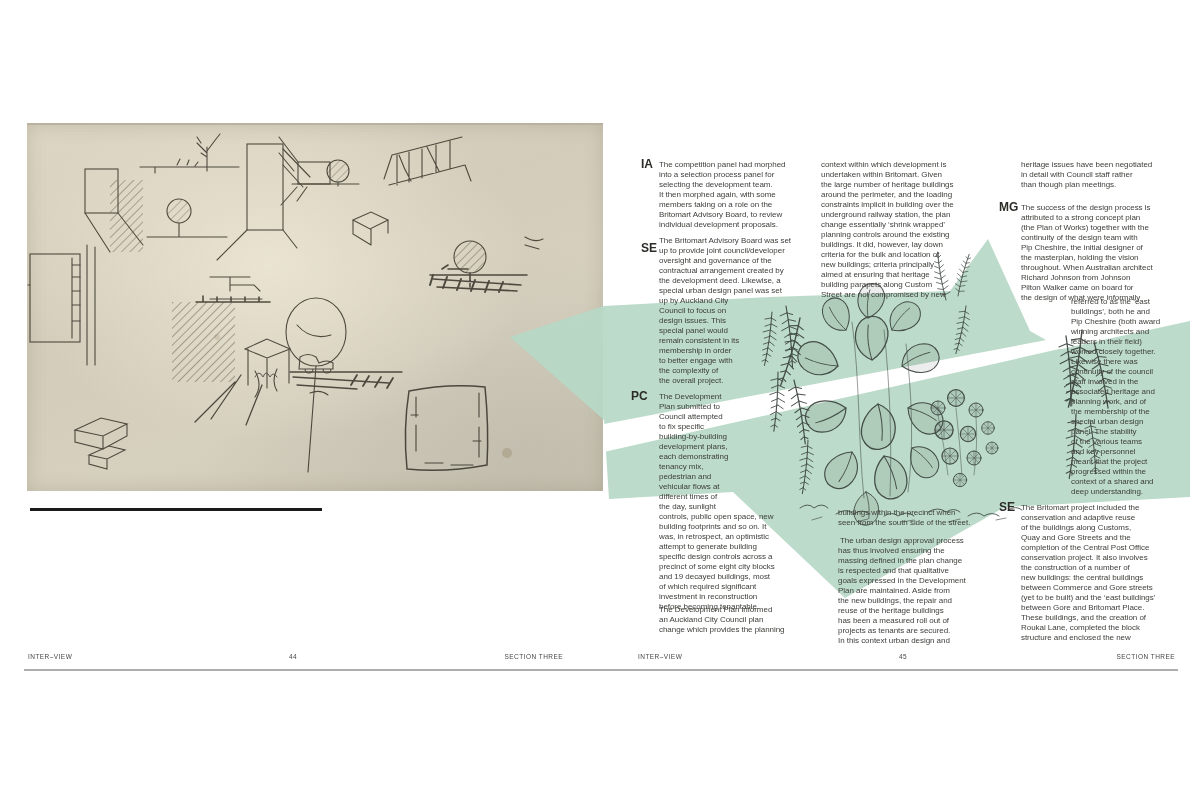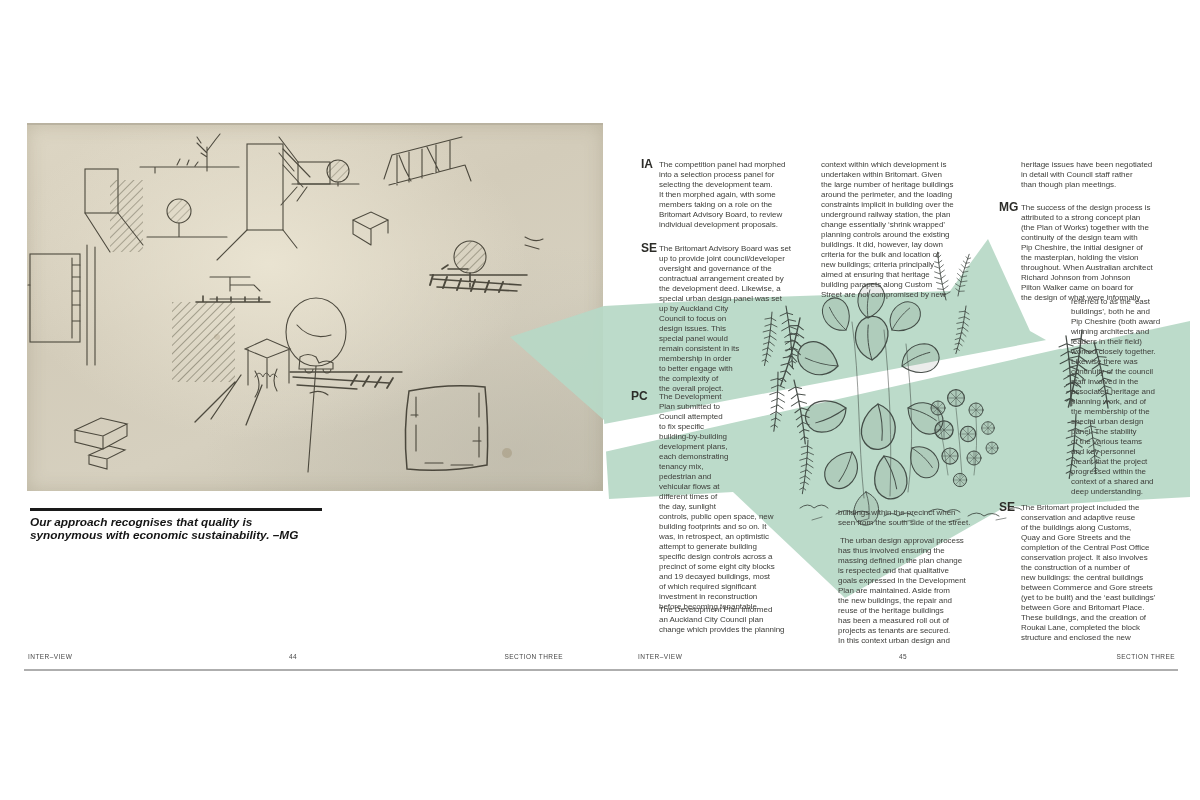--- a/index.html
+++ b/index.html
@@ -151,36 +151,34 @@
       <use href="#rleaf" transform="translate(992,448) scale(0.85)"></use>
       <use href="#rleaf" transform="translate(960,480) scale(0.95)"></use>
       <path d="M938 415 q6 30 10 60 M976 417 q2 28 -2 58 M956 408 q4 36 6 68" stroke-width=".7" opacity=".7"></path>
 
       <path d="M800 508 q8 -6 14 0 q8 -6 14 0 M836 514 q10 -7 18 0 q8 -6 16 0 M884 516 q8 -5 14 0 q9 -6 16 0 M928 512 q10 -6 18 0 q8 -5 14 0 M968 516 q9 -6 16 0 q8 -5 15 0 M1008 510 q8 -5 14 0" stroke-width=".9"></path>
       <path d="M812 520 l10 -3 M856 522 l12 -3 M902 522 l12 -2 M948 522 l12 -3 M996 520 l10 -2" stroke-width=".9" opacity=".7"></path>
     </g>
   </svg>
 
   <div class="quote-rule"></div>
-  <div class="quote">Our approach recognises that quality is
-synonymous with economic sustainability. –MG</div>
   <div class="footer-text" style="left:28px;top:653px">INTER–VIEW</div>
   <div class="footer-text" style="left:289px;top:653px">44</div>
   <div class="footer-text" style="left:430px;top:653px;width:133px;text-align:right">SECTION THREE</div>
 
   <div class="label" style="left:641px;top:160px">IA</div>
   <div class="para" style="left:659px;top:160px">The competition panel had morphed
 into a selection process panel for
 selecting the development team.
 It then morphed again, with some
 members taking on a role on the
 Britomart Advisory Board, to review
 individual development proposals.</div>
   <div class="label" style="left:641px;top:244px">SE</div>
-  <div class="para" style="left:659px;top:244px">The Britomart Advisory Board was set
+  <div class="para" style="left:659px;top:236px">The Britomart Advisory Board was set
 up to provide joint council/developer
 oversight and governance of the
 contractual arrangement created by
 the development deed. Likewise, a
 special urban design panel was set
 up by Auckland City
 Council to focus on
 design issues. This
 special panel would
 remain consistent in its

